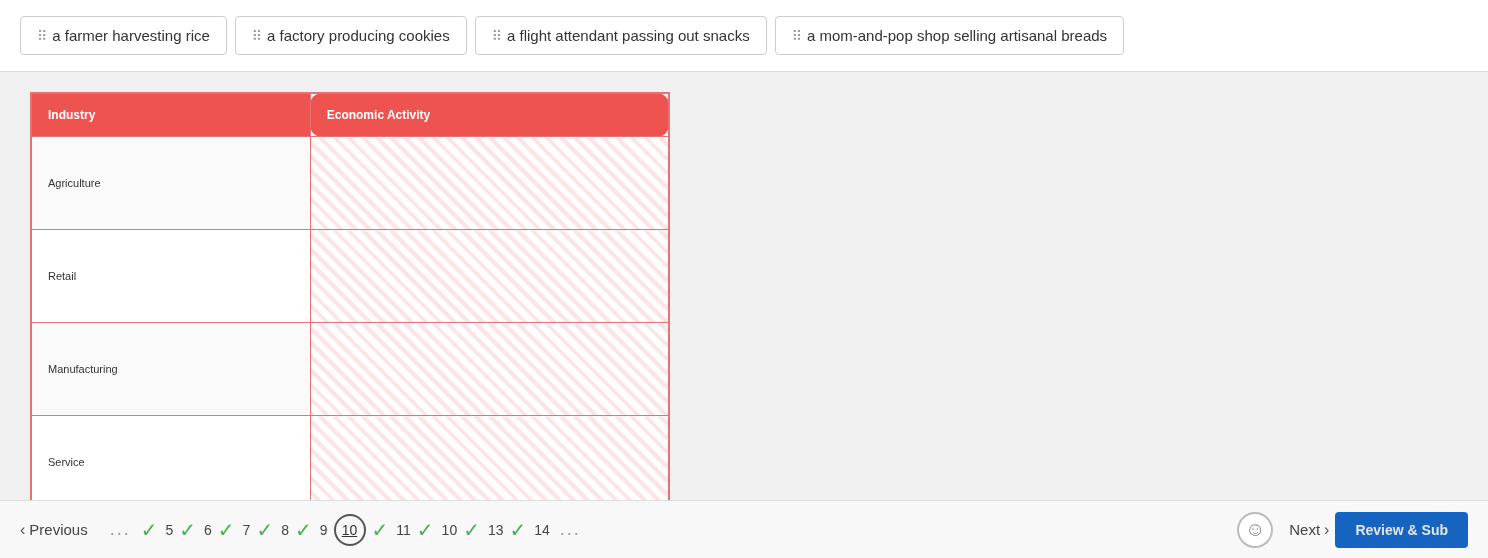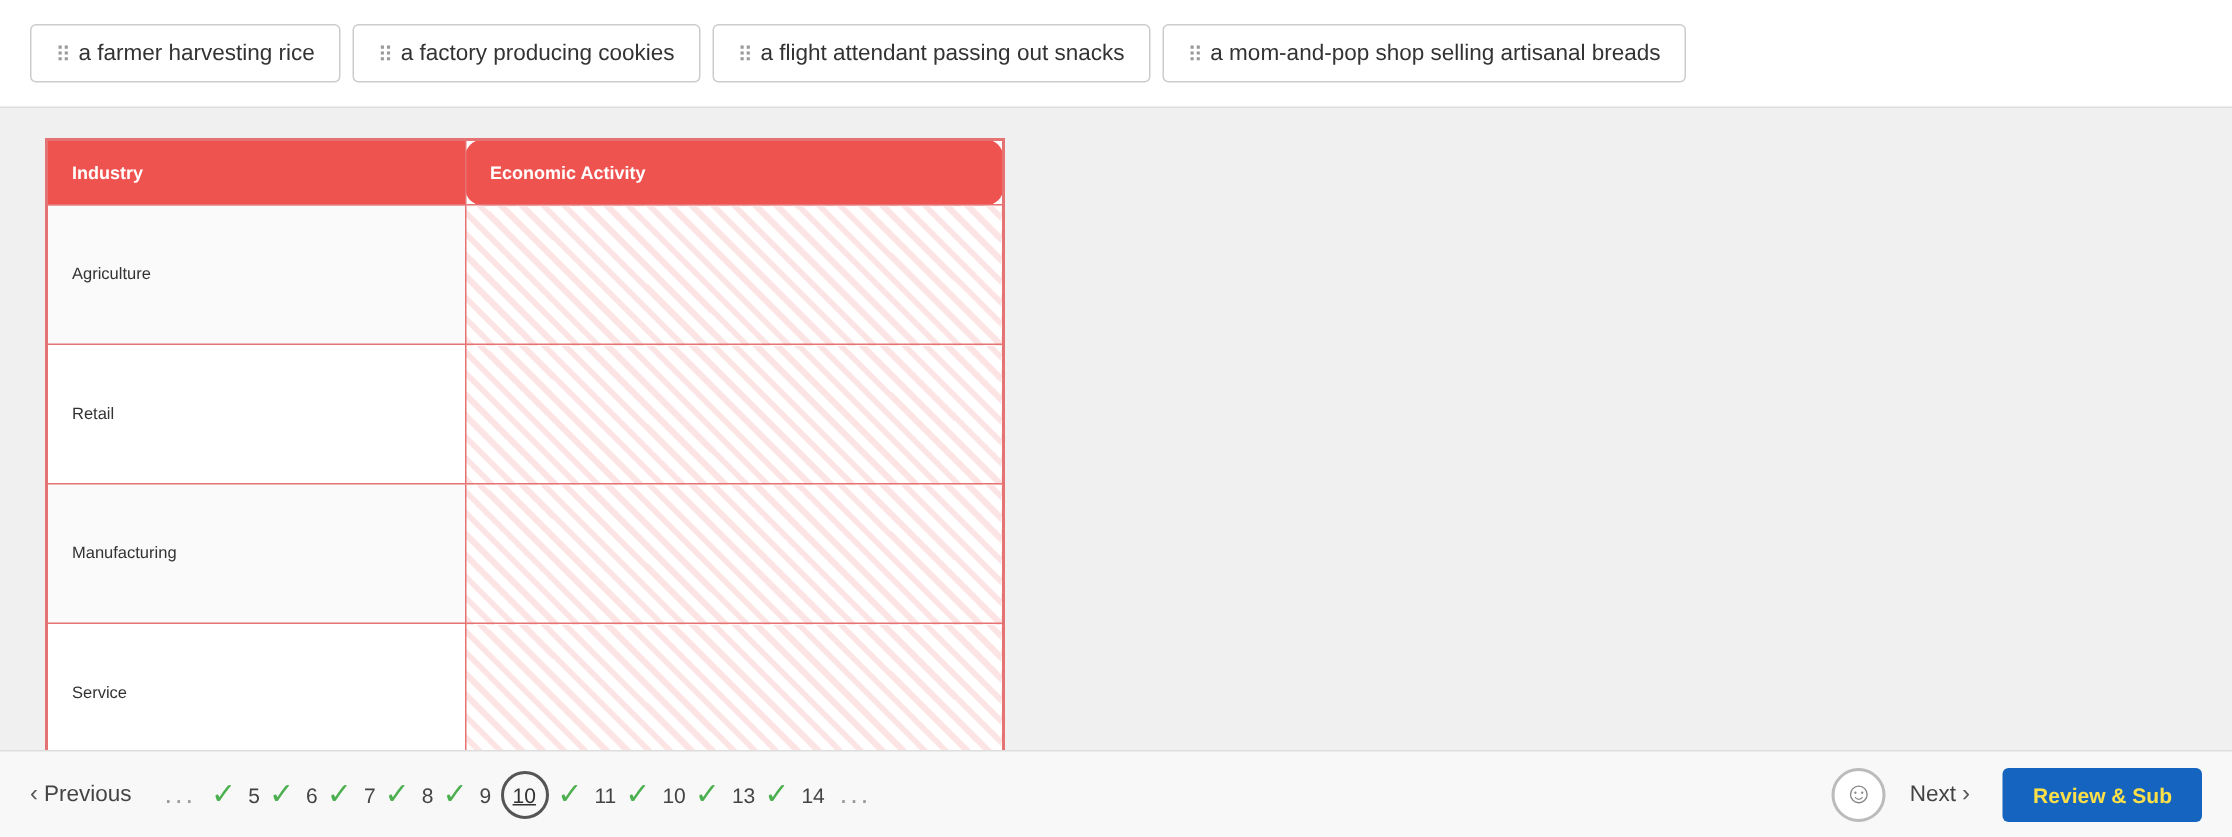--- a/index.html
+++ b/index.html
@@ -194,26 +194,25 @@
       margin-right: 10px;
     }
 
     .nav-next {
       display: flex;
       align-items: center;
       gap: 4px;
       font-size: 15px;
       color: #444;
       cursor: pointer;
-      margin-right: 16px;
     }
 
     .review-btn {
       background: #1565c0;
-      color: #fde047;
+      color: #e5e5e5;
       border: none;
       border-radius: 4px;
       padding: 10px 20px;
       font-size: 14px;
       font-weight: bold;
       cursor: pointer;
       white-space: nowrap;
     }
   </style>
 </head>

